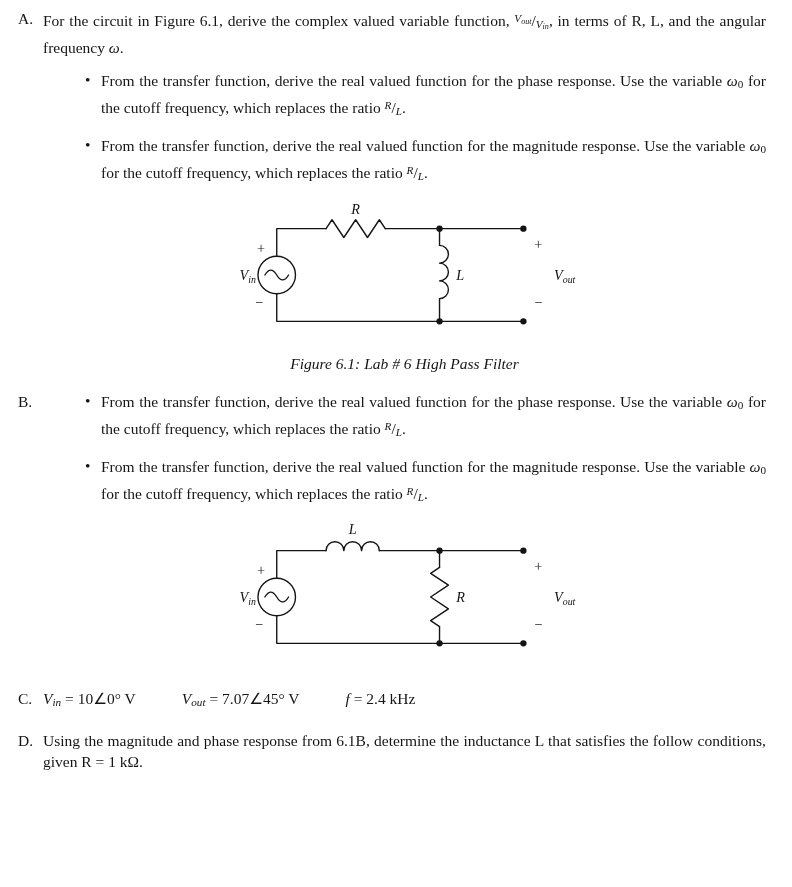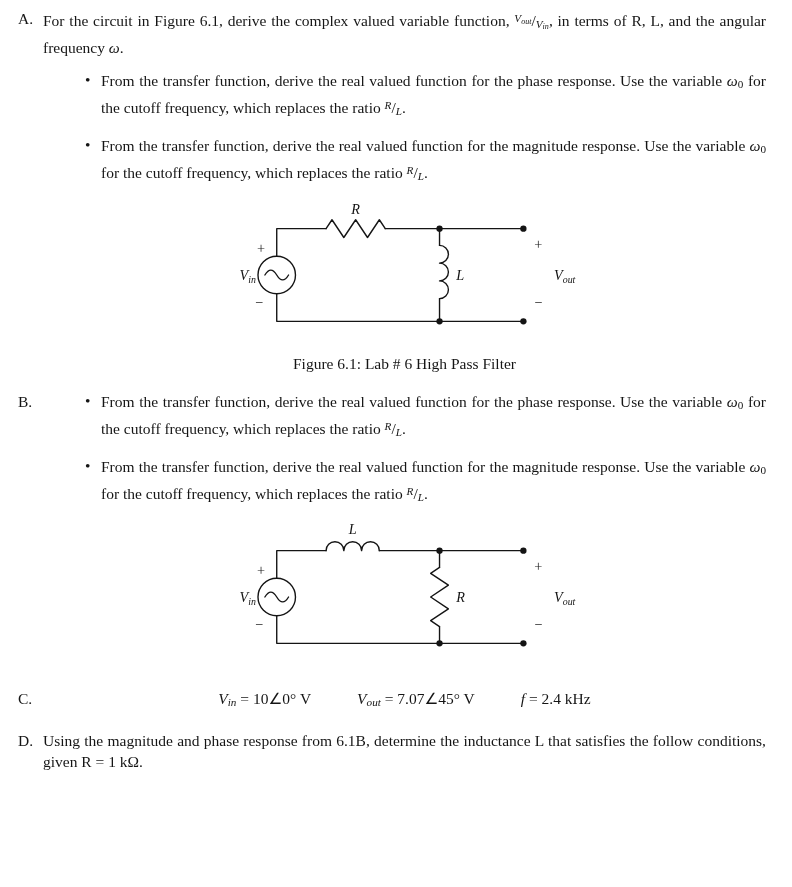--- a/index.html
+++ b/index.html
@@ -10,22 +10,22 @@
     font-size:15.5px; line-height:21px; color:#151515;
   }
   .item{position:relative; padding-left:25px; margin-top:17px; text-align:justify;}
   .item.first{margin-top:0;}
   .enum{position:absolute; left:0; top:0;}
   .bullets{margin-top:12px; padding-left:42px;}
   .brow{position:relative; padding-left:16px; text-align:justify;}
   .brow + .brow{margin-top:13px;}
   .bdot{position:absolute; left:0; top:-1px;}
   figure{margin:14px 0 0 0; text-align:center;}
-  figcaption{margin-top:4px;}
-  .eqrow{display:flex; justify-content:center; gap:46px; margin-top:13px; text-align:left;}
+  figcaption{margin-top:4px;font-style:italic;}
+  .eqrow{display:flex; gap:46px; margin-top:13px; text-align:left;}
   
   .rt-i{font-style:italic;}
   .rt-sub{font-style:italic; font-size:0.72em; vertical-align:-0.18em;}
   .rt-subn{font-size:0.72em; vertical-align:-0.18em;}
   .rt-ftop{font-style:italic; font-size:0.72em; vertical-align:0.33em;}
   .rt-ftopsub{font-style:italic; font-size:0.52em; vertical-align:0.16em;}
   .rt-fbot{font-style:italic; font-size:0.72em; vertical-align:-0.22em;}
   .rt-fbotsub{font-style:italic; font-size:0.52em; vertical-align:-0.42em;}
   
   .circuit{display:block; margin:0 auto;}

